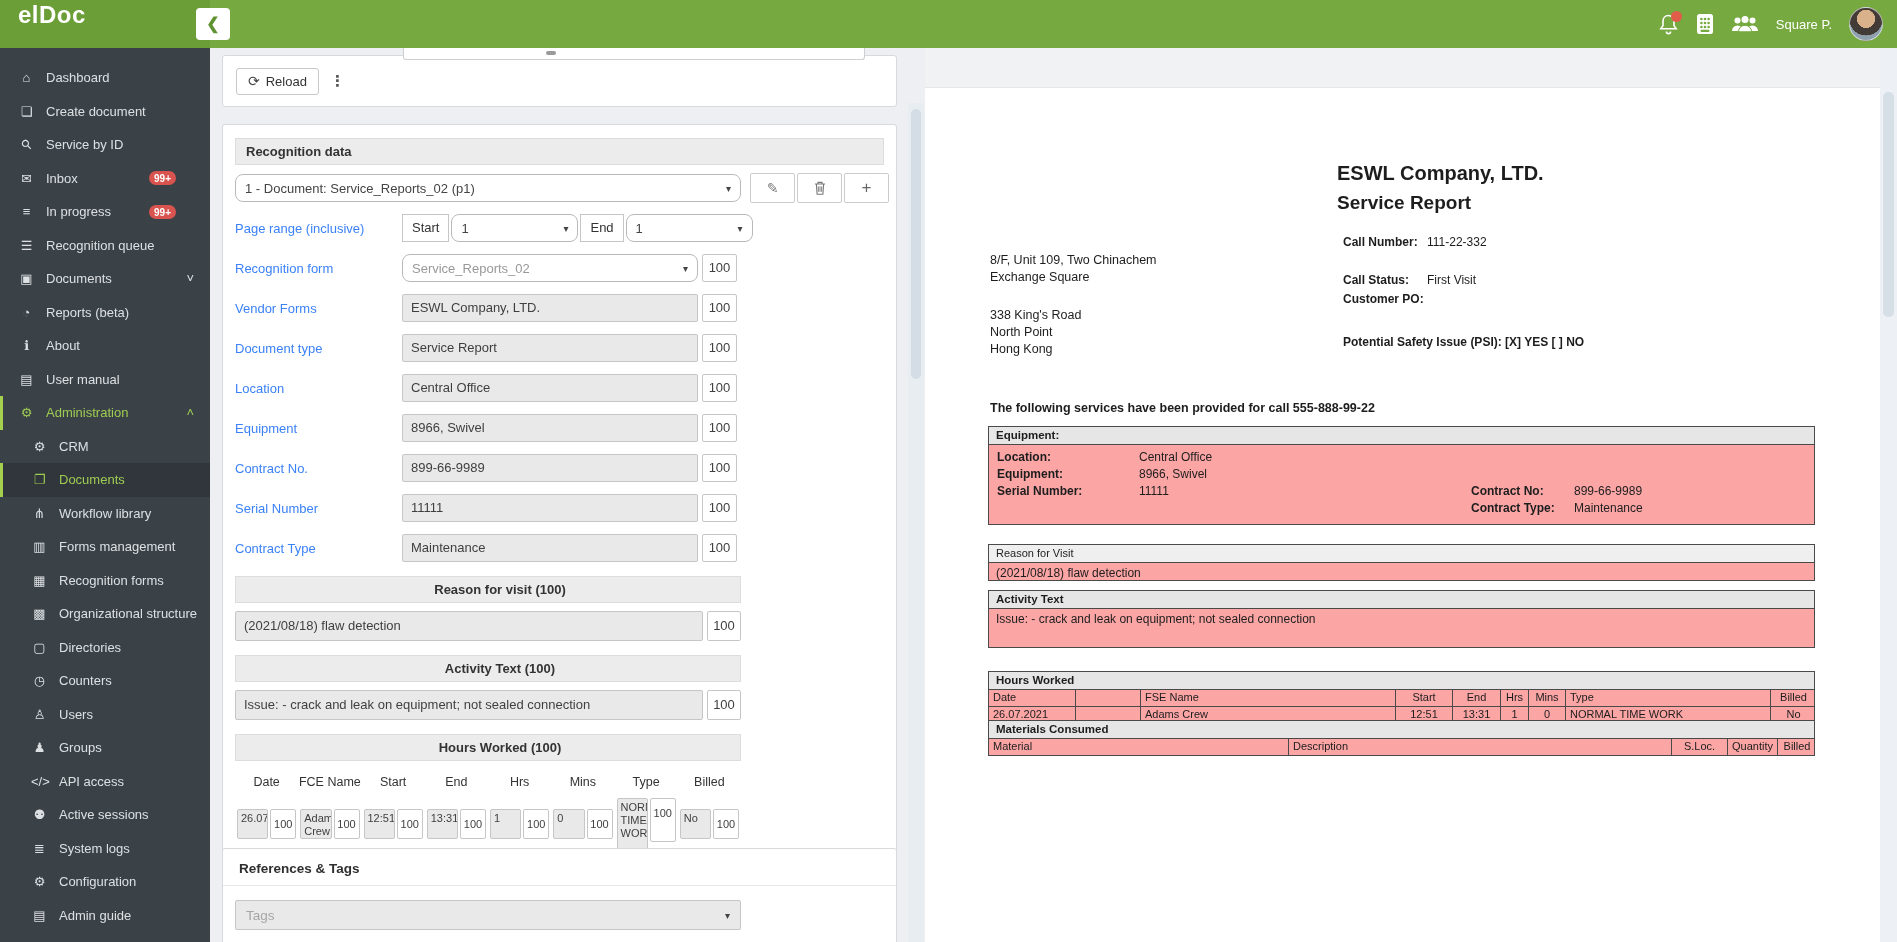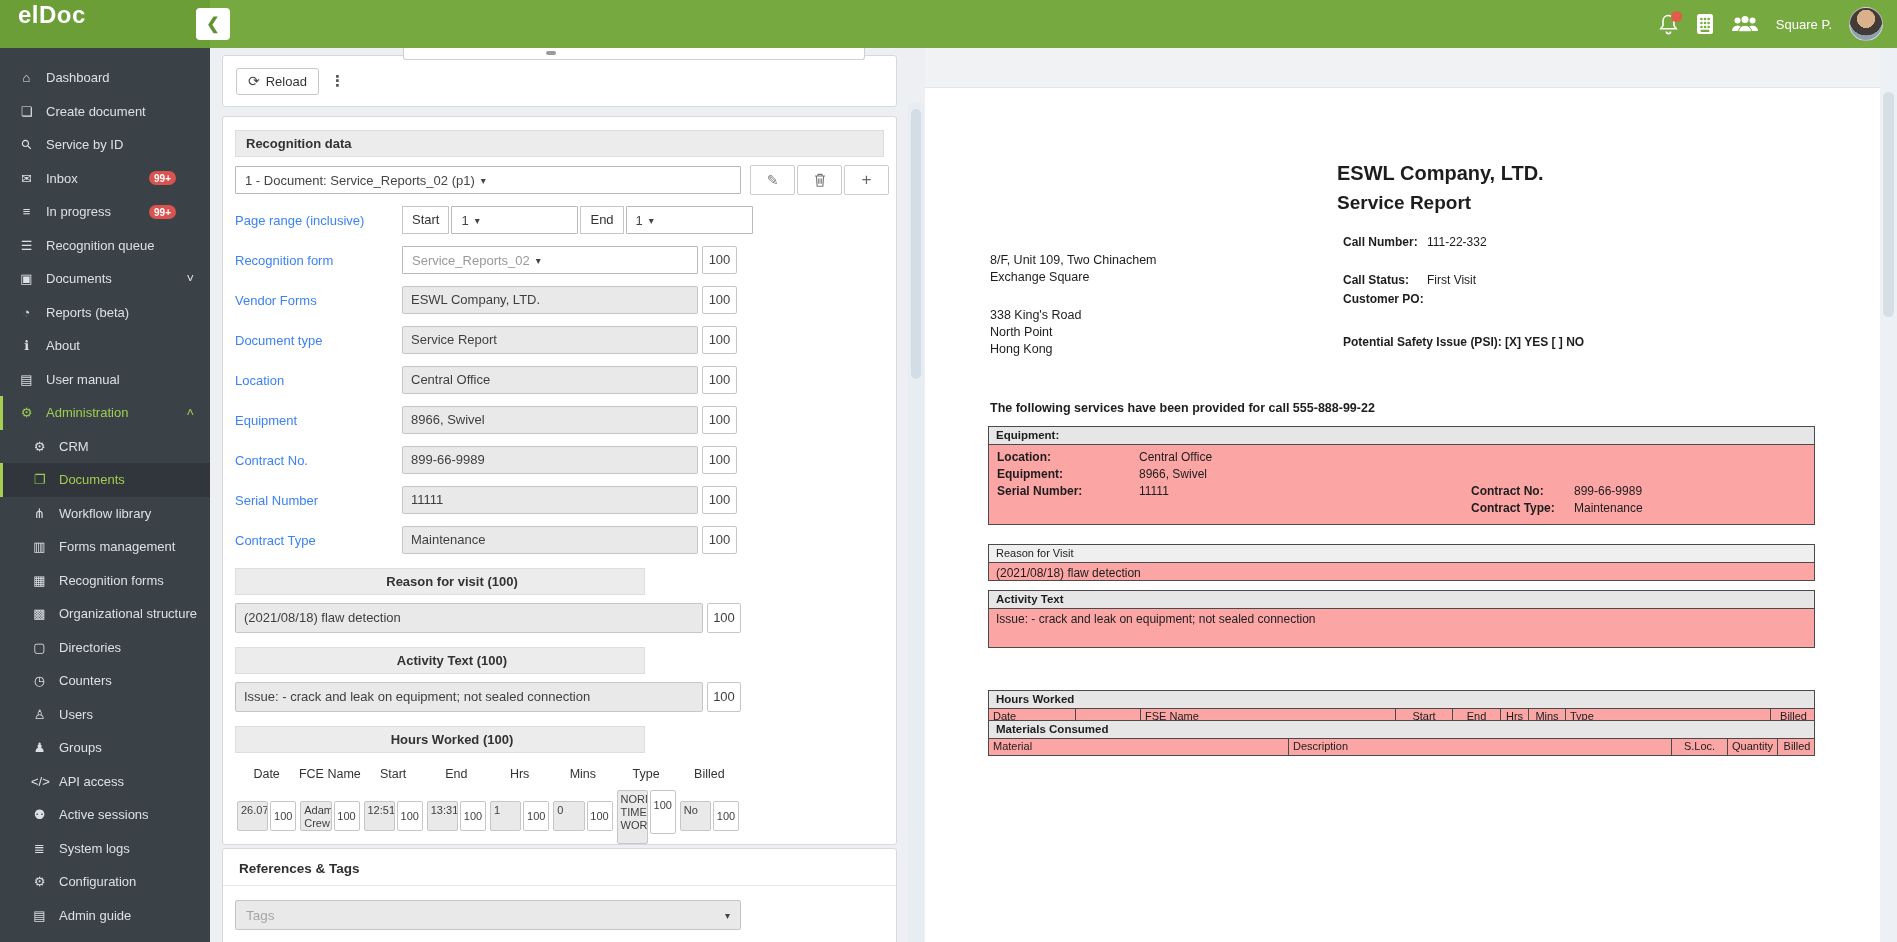--- a/index.html
+++ b/index.html
@@ -34,27 +34,27 @@
   .content { position:absolute; left:210px; top:48px; right:0; bottom:0; background:#edeff2; overflow:hidden; }
   .card { position:absolute; background:#fff; border:1px solid #d7dadd; border-radius:3px; }
   .cutoff { position:absolute; left:193px; top:0; width:462px; height:12px; background:#fff; border:1px solid #cfcfcf; border-top:none; border-radius:0 0 3px 3px; z-index:5; }
   .cutoff:after { content:""; position:absolute; left:142px; top:3px; width:10px; height:4px; background:#9a9a9a; border-radius:2px; }
 
   .toolbar-card { left:12px; top:7px; width:675px; height:52px; display:flex; align-items:center; padding-left:13px; gap:11px; }
   .reload-btn { height:27px; border:1px solid #c8c8c8; border-radius:3px; background:#fff; font-size:13px; color:#333; display:flex; align-items:center; gap:6px; padding:0 11px; cursor:pointer; font-family:inherit; }
   .r-ic { font-size:14px; color:#444; }
   .kebab { font-size:15px; font-weight:bold; color:#555; cursor:pointer; }
 
-  .recog-card { left:12px; top:68px; width:675px; height:729px; overflow:visible; }
+  .recog-card { left:12px; top:76px; width:675px; height:729px; overflow:visible; }
   .band { background:#ececec; border:1px solid #ddd; height:27px; line-height:25px; font-size:13px; font-weight:bold; color:#333; }
   .main-band { margin:13px 12px 0; padding:0 10px; }
-  .sub-band { margin:14px 12px 0; width:410px; text-align:center;padding-left:24px; }
+  .sub-band { margin:14px 12px 0; width:506px; text-align:center;padding-left:24px; }
 
   .doc-row { position:relative; margin:9px 12px 0; width:506px; height:28px; }
-  .select { background:#fff; border:1px solid #b9b9b9; border-radius:1px; height:28px; display:flex; align-items:center; padding:0 9px; font-size:13px; color:#444; cursor:pointer; }
+  .select { background:#fff; border:1px solid #b9b9b9; border-radius:8px; height:28px; display:flex; align-items:center; justify-content:space-between; padding:0 9px; font-size:13px; color:#444; cursor:pointer; }
   .doc-select { width:506px; }
   .caret { font-size:10px; color:#444; margin-left:6px; }
   .icon-btns { position:absolute; left:513px; top:-1px; display:flex; }
   .icon-btns button { width:45px; height:30px; background:#fff; border:1px solid #ccc; border-radius:2px; margin-left:2px; color:#777; display:flex; align-items:center; justify-content:center; cursor:pointer; font-size:14px; }
   .plus-g { font-size:17px; color:#666; }
 
   .frow { display:flex; align-items:center; margin:12px 12px 0; height:28px; }
   .flabel { flex:0 0 167px; font-size:13px; color:#3b82f6; }
   .fctl { flex:0 0 339px; display:flex; align-items:center; }
   .gval { width:296px; background:#e9e9e9; border:1px solid #c6c6c6; border-radius:2px; height:28px; line-height:26px; padding:0 8px; font-size:13px; color:#3f3f3f; white-space:nowrap; overflow:hidden; cursor:text; }
@@ -504,21 +504,21 @@
       <div class="pv-box" style="top:455px;height:37px">
         <div class="pv-band" style="background:#efefef;font-size:11px;font-weight:normal">Reason for Visit</div>
         <div class="pv-text">(2021/08/18) flaw detection</div>
       </div>
 
       <div class="pv-box" style="top:501px;height:58px">
         <div class="pv-band">Activity Text</div>
         <div class="pv-text">Issue: - crack and leak on equipment; not sealed connection</div>
       </div>
 
-      <div class="pv-box" style="top:601px" id="pv-hours">
+      <div class="pv-box" style="top:582px" id="pv-hours">
         <div class="pv-band">Hours Worked</div>
       <div class="pvt-row">
             <div class="pvt-cell" style="width: 87px; flex: 0 0 87px; font-weight: normal;">Date</div>
             <div class="pvt-cell" style="width: 65px; flex: 0 0 65px; font-weight: normal;"></div>
             <div class="pvt-cell" style="width: 255px; flex: 0 0 255px; font-weight: normal;">FSE Name</div>
             <div class="pvt-cell c" style="width: 57px; flex: 0 0 57px; font-weight: normal;">Start</div>
             <div class="pvt-cell c" style="width: 48px; flex: 0 0 48px; font-weight: normal;">End</div>
             <div class="pvt-cell c" style="width: 28px; flex: 0 0 28px; font-weight: normal;">Hrs</div>
             <div class="pvt-cell c" style="width: 37px; flex: 0 0 37px; font-weight: normal;">Mins</div>
             <div class="pvt-cell" style="width: 205px; flex: 0 0 205px; font-weight: normal;">Type</div>

